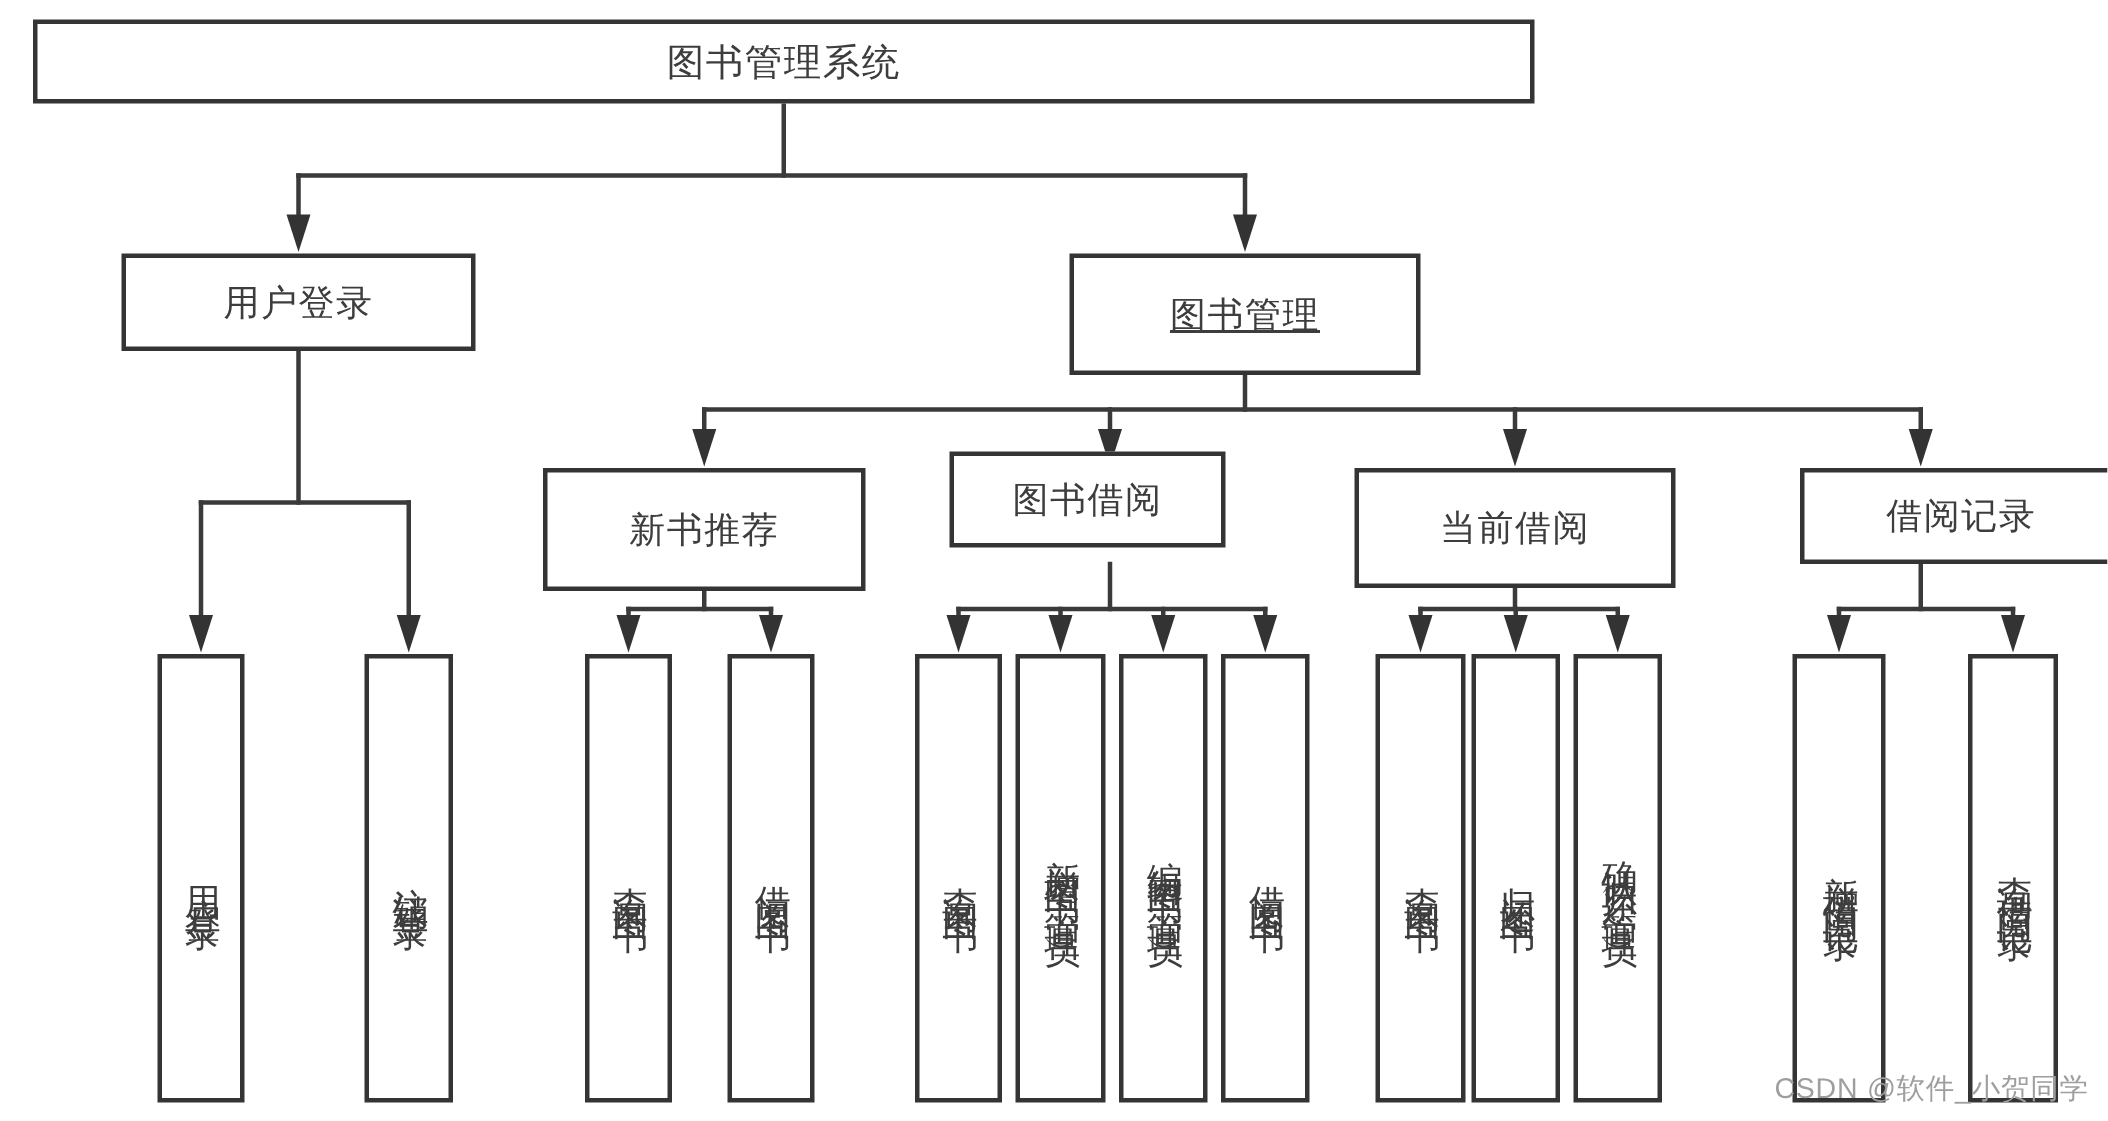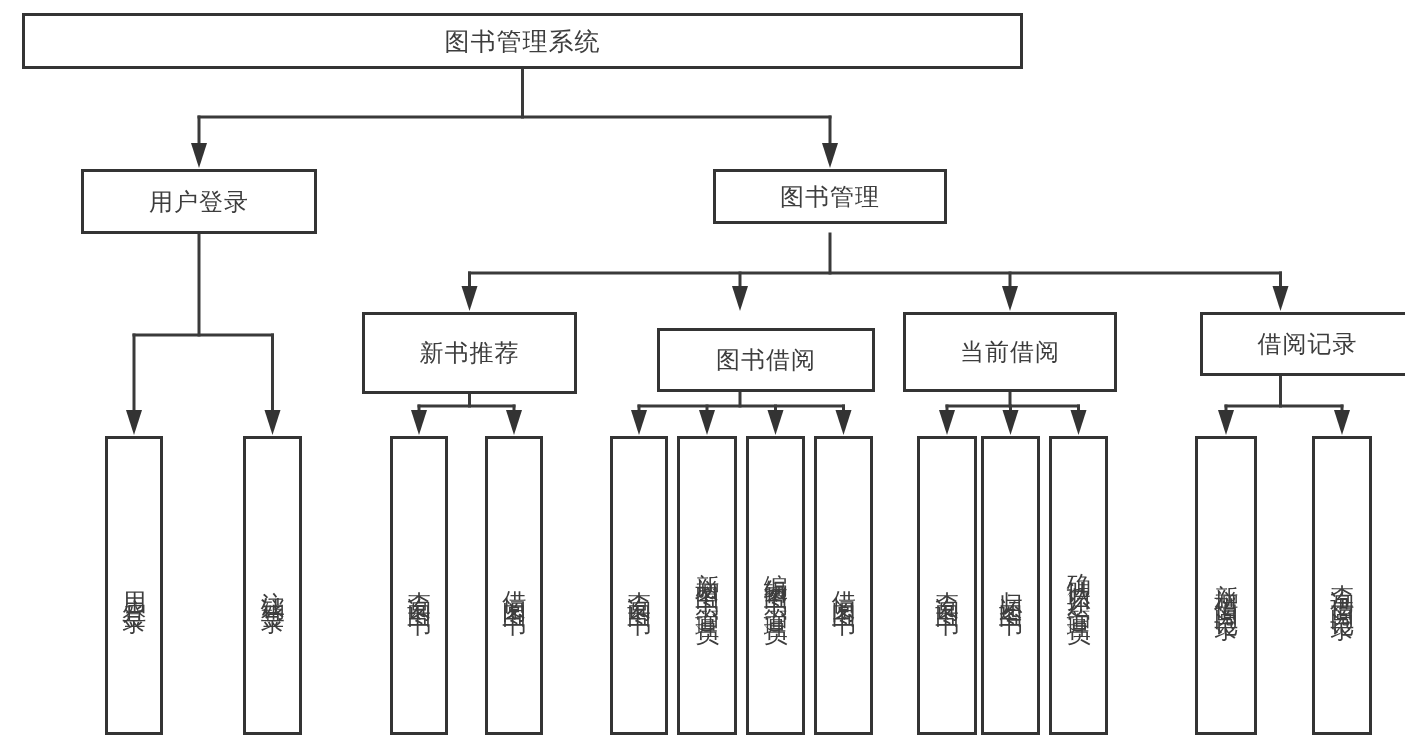--- a/index.html
+++ b/index.html
@@ -118,27 +118,27 @@
         <polygon points="1334,410 1350,410 1342,435"></polygon>
       </g>
     </svg>
   <div id="nodes">
       <div class="node horiz root" style="left: 22px; top: 13px; width: 1001px; height: 56px;">
         <span>图书管理系统</span>
       </div>
       <div class="node horiz" style="left: 81px; top: 169px; width: 236px; height: 65px;">
         <span>用户登录</span>
       </div>
-      <div class="node horiz" style="left: 713px; top: 169px; width: 234px; height: 55px;">
+      <div class="node horiz" style="left: 713px; top: 169px; width: 234px; height: 81px; text-decoration: underline;">
         <span>图书管理</span>
       </div>
       <div class="node horiz" style="left: 362px; top: 312px; width: 215px; height: 82px;">
         <span>新书推荐</span>
       </div>
-      <div class="node horiz" style="left: 633px; top: 328px; width: 218px; height: 64px; margin-left: 24px;">
+      <div class="node horiz" style="left: 633px; top: 301px; width: 184px; height: 64px;">
         <span>图书借阅</span>
       </div>
       <div class="node horiz" style="left: 903px; top: 312px; width: 214px; height: 80px;">
         <span>当前借阅</span>
       </div>
       <div class="node horiz" style="left: 1200px; top: 312px; width: 215px; height: 64px;">
         <span>借阅记录</span>
       </div>
       <div class="node vert" style="left: 105px; top: 436px; width: 58px; height: 299px;">
         <span>用户登录</span>
@@ -173,13 +173,14 @@
       <div class="node vert" style="left: 1049px; top: 436px; width: 59px; height: 299px;">
         <span>确认归还（管理员）</span>
       </div>
       <div class="node vert" style="left: 1195px; top: 436px; width: 62px; height: 299px;">
         <span>新增借阅记录</span>
       </div>
       <div class="node vert" style="left: 1312px; top: 436px; width: 60px; height: 299px;">
         <span>查询借阅记录</span>
       </div>
     </div>
+  <div class="watermark" id="watermark" style="left: 1183px; top: 713px; color: rgb(158, 158, 158);">CSDN @软件_小贺同学</div>
 </div>
 
 </body></html>

